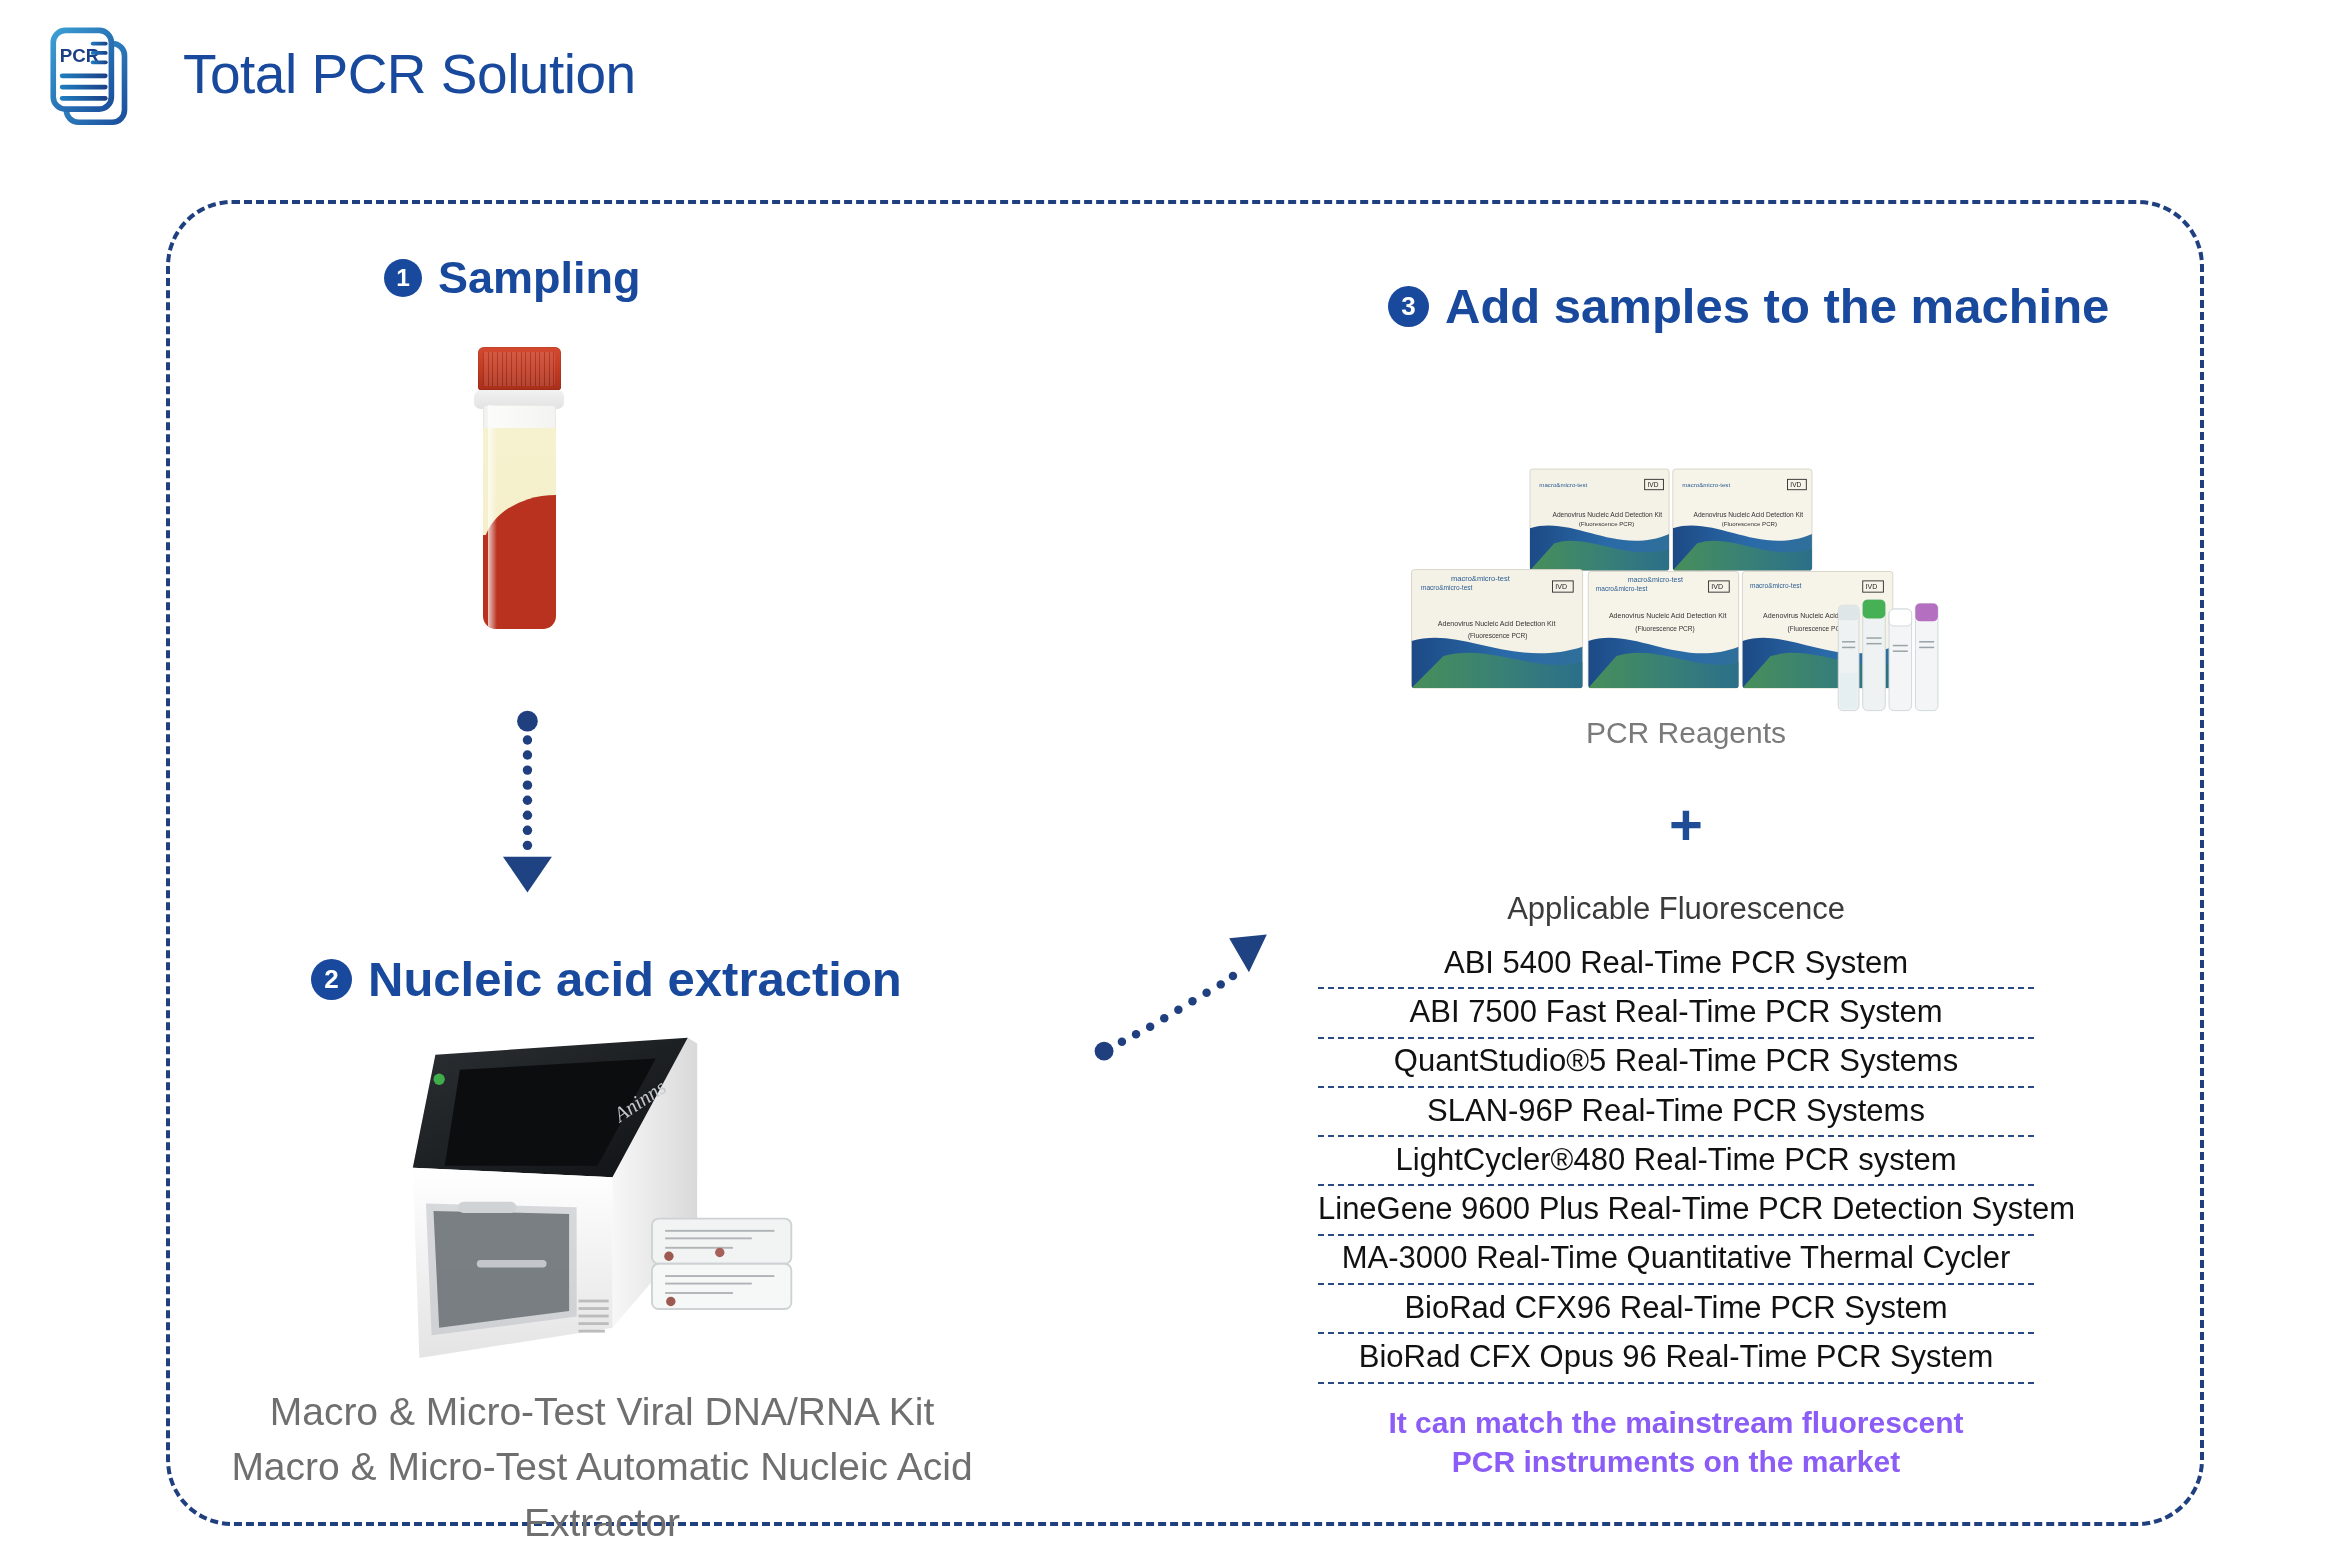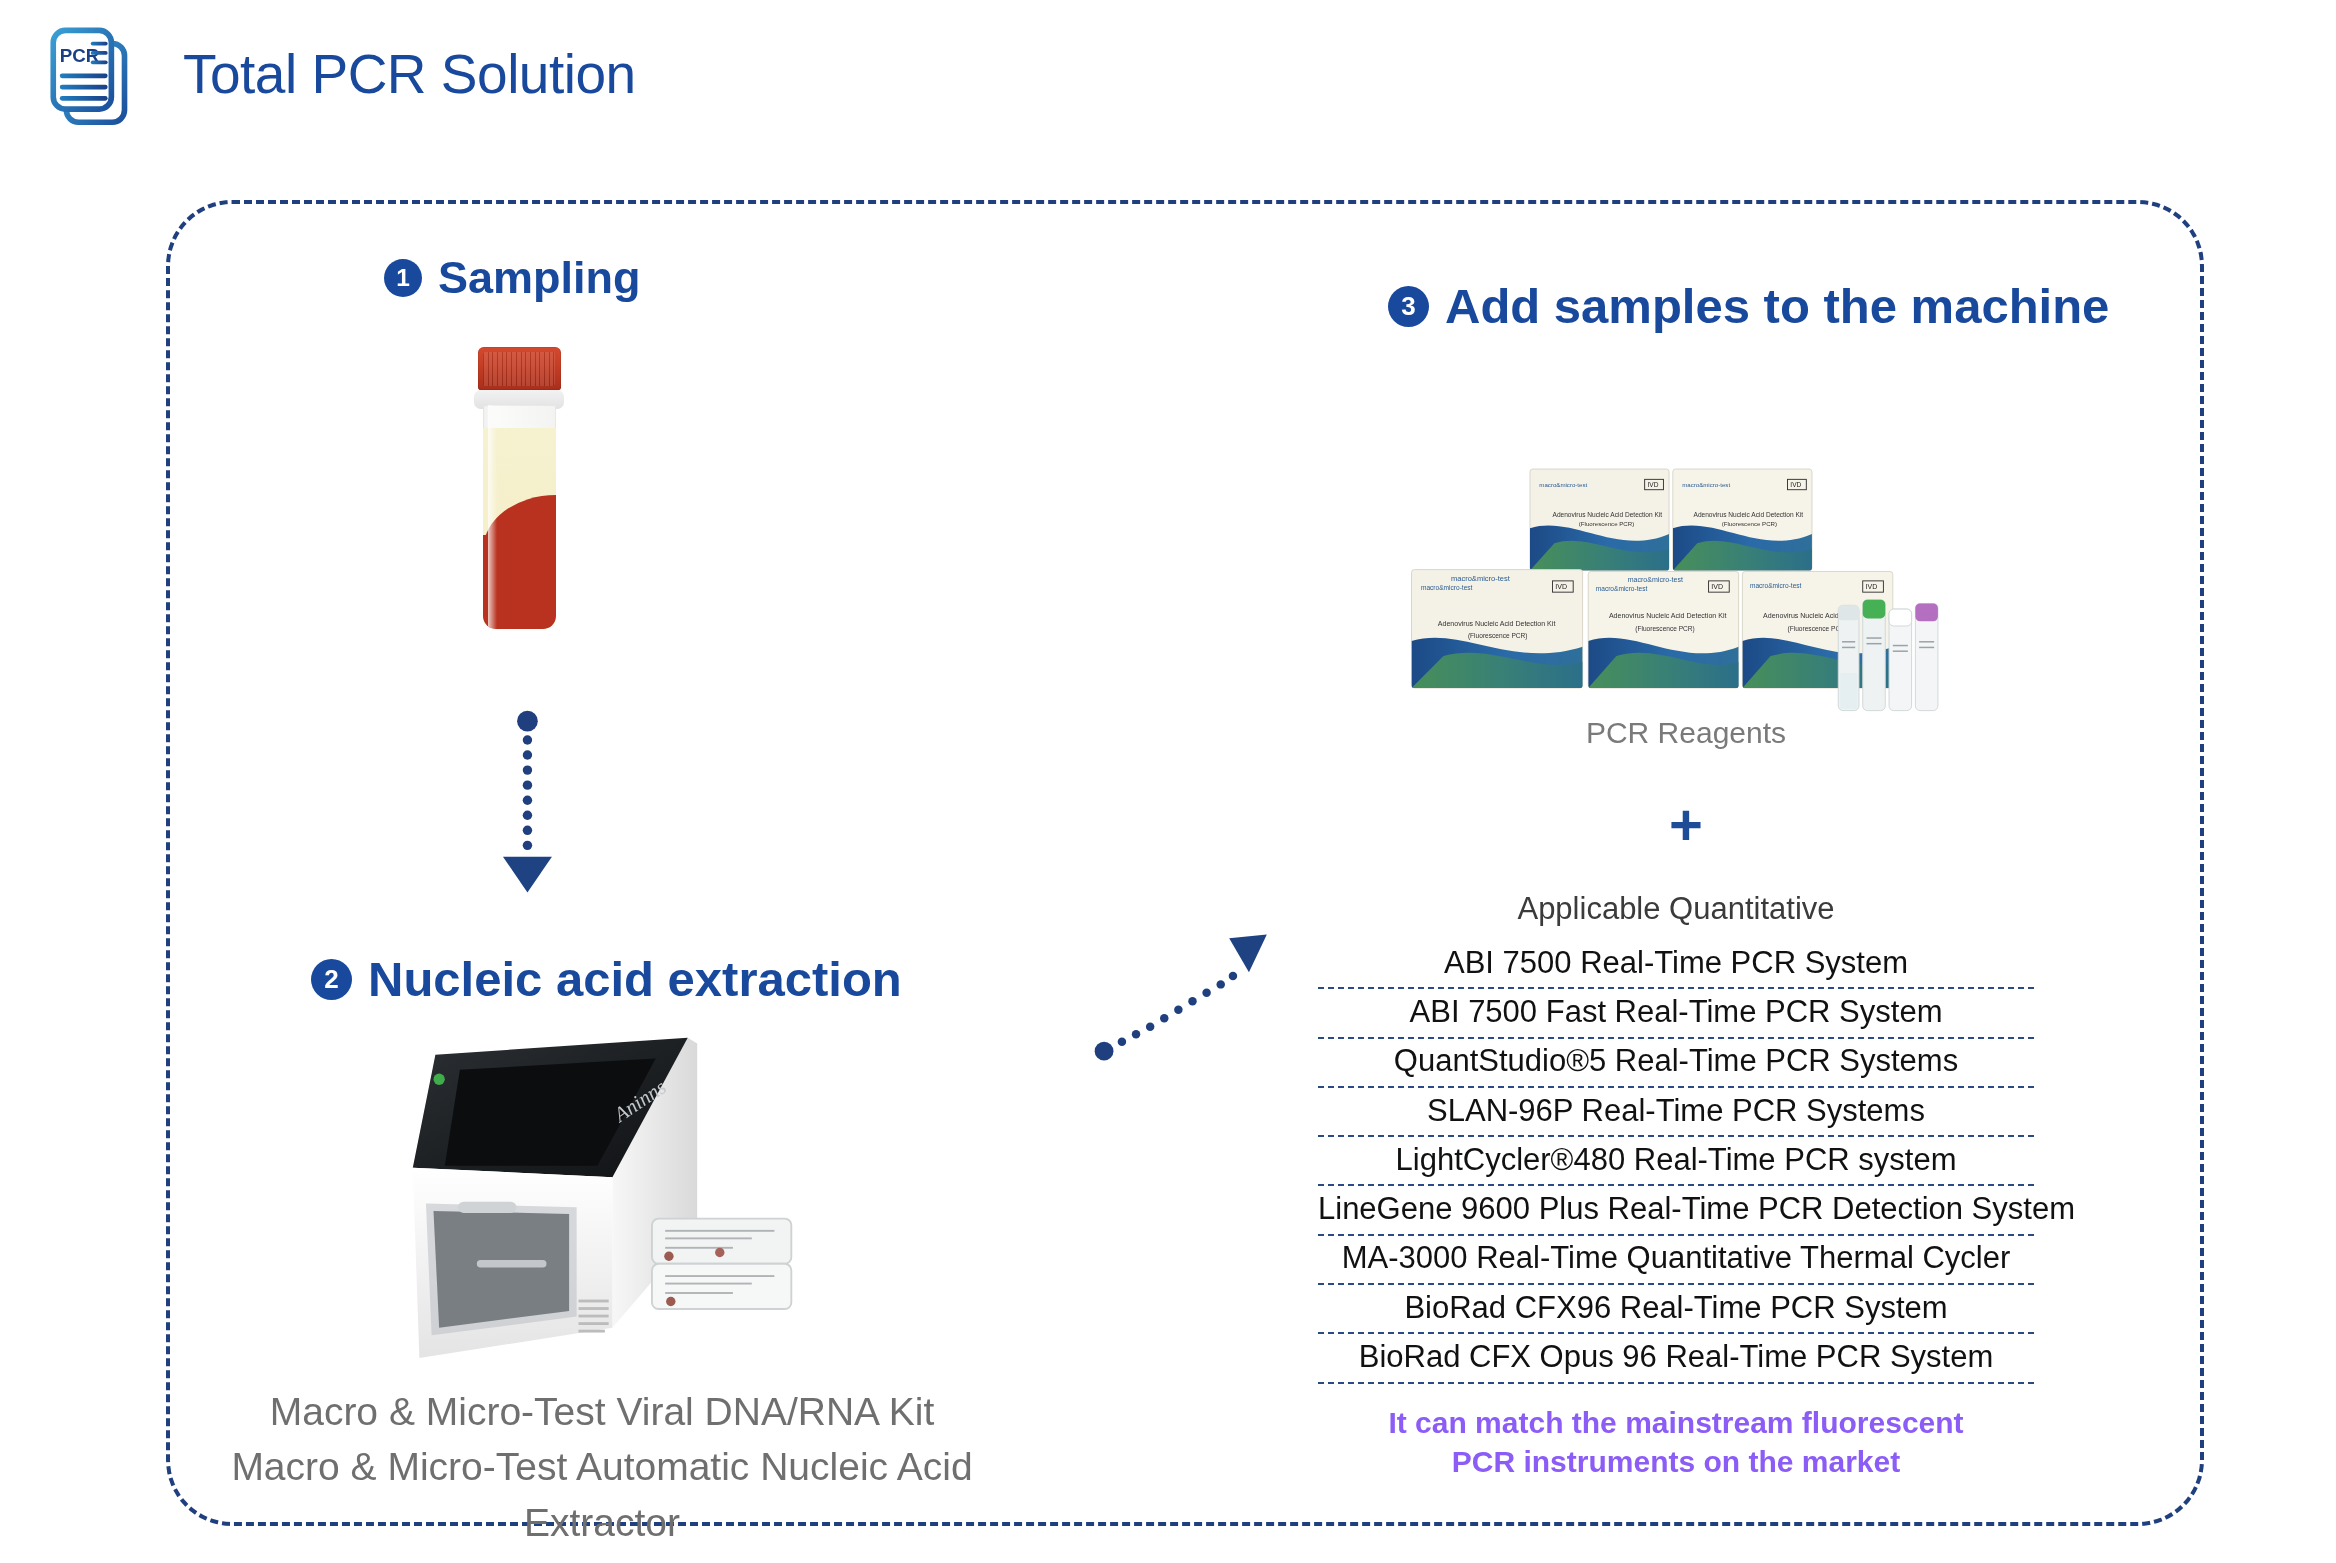--- a/index.html
+++ b/index.html
@@ -406,23 +406,23 @@
           <rect x="558" y="222" width="16" height="1.6"></rect>
       </g>
     </g>
   </svg>
 </span>
 
 <div id="reagents-caption">PCR Reagents</div>
 <div id="plus-symbol">+</div>
 
 <div id="instruments">
-  <div id="instruments-title">Applicable Quantitative</div>
-
-  <div class="instrument-row">ABI 7500 Real-Time PCR System</div>
+  <div id="instruments-title">Applicable Fluorescence</div>
+
+  <div class="instrument-row">ABI 5400 Real-Time PCR System</div>
   <div class="instrument-row">ABI 7500 Fast Real-Time PCR System</div>
   <div class="instrument-row">QuantStudio®5 Real-Time PCR Systems</div>
   <div class="instrument-row">SLAN-96P Real-Time PCR Systems</div>
   <div class="instrument-row">LightCycler®480 Real-Time PCR system</div>
   <div class="instrument-row">LineGene 9600 Plus Real-Time PCR Detection System</div>
   <div class="instrument-row">MA-3000 Real-Time Quantitative Thermal Cycler</div>
   <div class="instrument-row">BioRad CFX96 Real-Time PCR System</div>
   <div class="instrument-row">BioRad CFX Opus 96 Real-Time PCR System</div>
 
   <div id="instruments-note">

